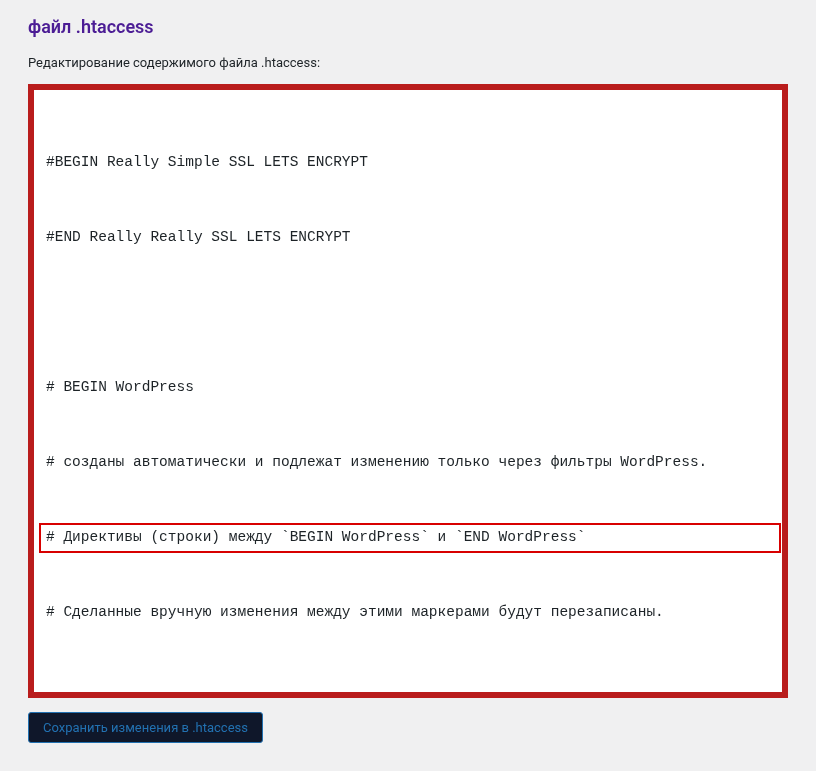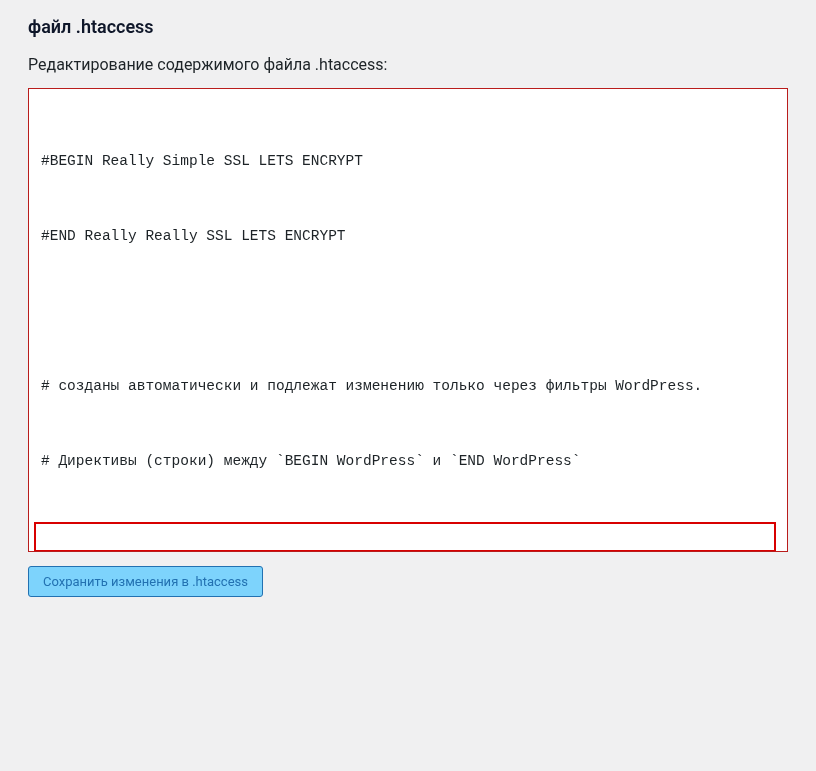--- a/index.html
+++ b/index.html
@@ -10,34 +10,34 @@
       width: 816px;
       height: 771px;
       color: #1d2327;
     }
     .wrap {
       padding: 10px 28px 0 28px;
     }
     h2 {
       font-size: 18px;
       font-weight: 600;
-      color: #0f172a;
+      color: #4c1d95;
       margin-bottom: 18px;
       margin-top: 6px;
     }
     .desc {
-      font-size: 16px;
+      font-size: 13px;
       color: #1d2327;
       margin-bottom: 14px;
     }
     .editor-box {
-      border: 1px solid #b91c1c;
+      border: 6px solid #b91c1c;
       background: #fff;
       padding: 10px 12px 10px 12px;
-      height: 464px;
+      height: 614px;
       position: relative;
       font-family: Consolas, Menlo, Monaco, "Courier New", monospace;
       font-size: 14.5px;
       line-height: 25px;
       color: #1d2327;
       overflow: hidden;
       white-space: pre;
     }
     .editor-box .line {
       display: block;
@@ -47,42 +47,44 @@
       position: absolute;
       border: 2px solid #d80000;
       pointer-events: none;
     }
     .save-row {
       margin-top: 14px;
     }
     .save-btn {
       display: inline-block;
       border: 1px solid #2271b1;
-      background: #7dd3fc;
+      background: #0f172a;
       color: #2271b1;
       font-size: 13px;
       padding: 7px 14px;
       border-radius: 3px;
       cursor: pointer;
       font-family: inherit;
     }
   </style>
 </head>
 <body>
 
 <div class="wrap">
   <h2>файл .htaccess</h2>
   <div class="desc">Редактирование содержимого файла .htaccess:</div>
 
   <div class="editor-box">
     <span class="line">#BEGIN Really Simple SSL LETS ENCRYPT</span>
     <span class="line">#END Really Really SSL LETS ENCRYPT</span>
     <span class="line"></span>
+    <span class="line"># BEGIN WordPress</span>
     <span class="line"># созданы автоматически и подлежат изменению только через фильтры WordPress.</span>
     <span class="line"># Директивы (строки) между `BEGIN WordPress` и `END WordPress`</span>
+    <span class="line"># Сделанные вручную изменения между этими маркерами будут перезаписаны.</span>
     
     
     
     
     
     
     
     
     
     

